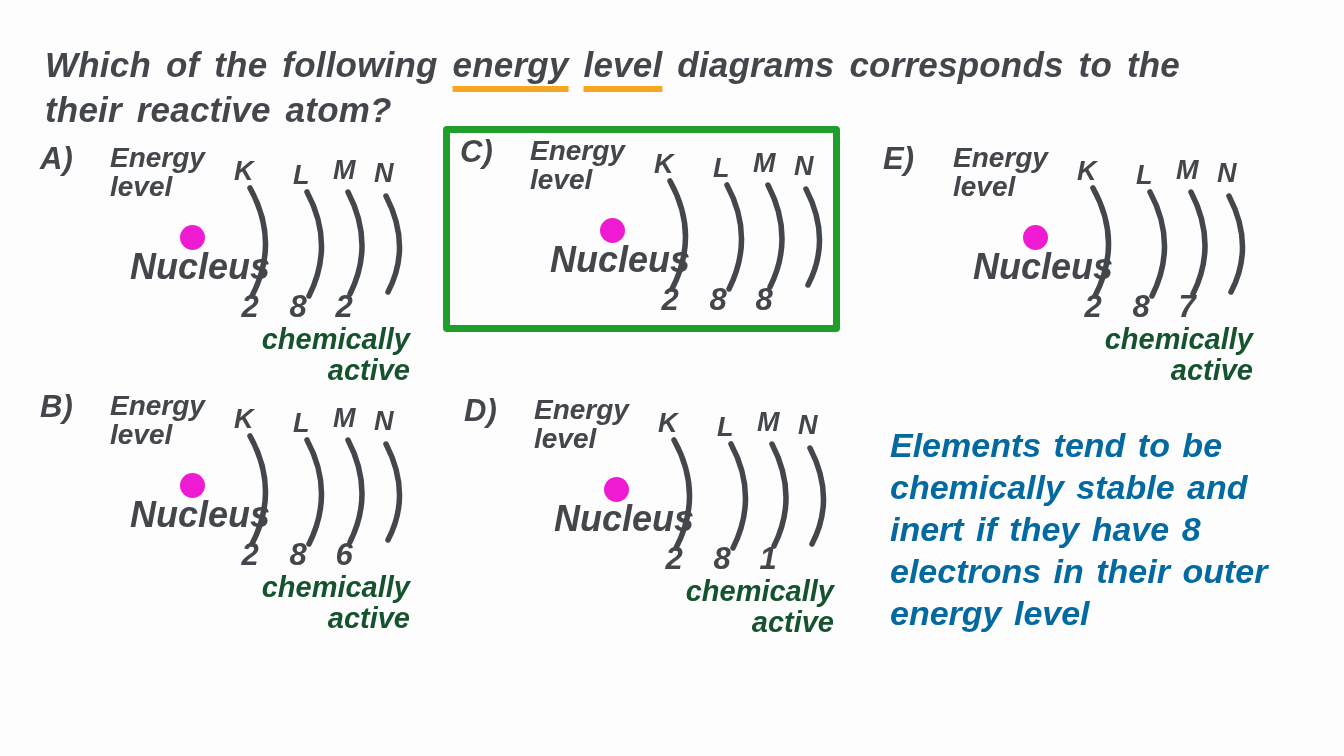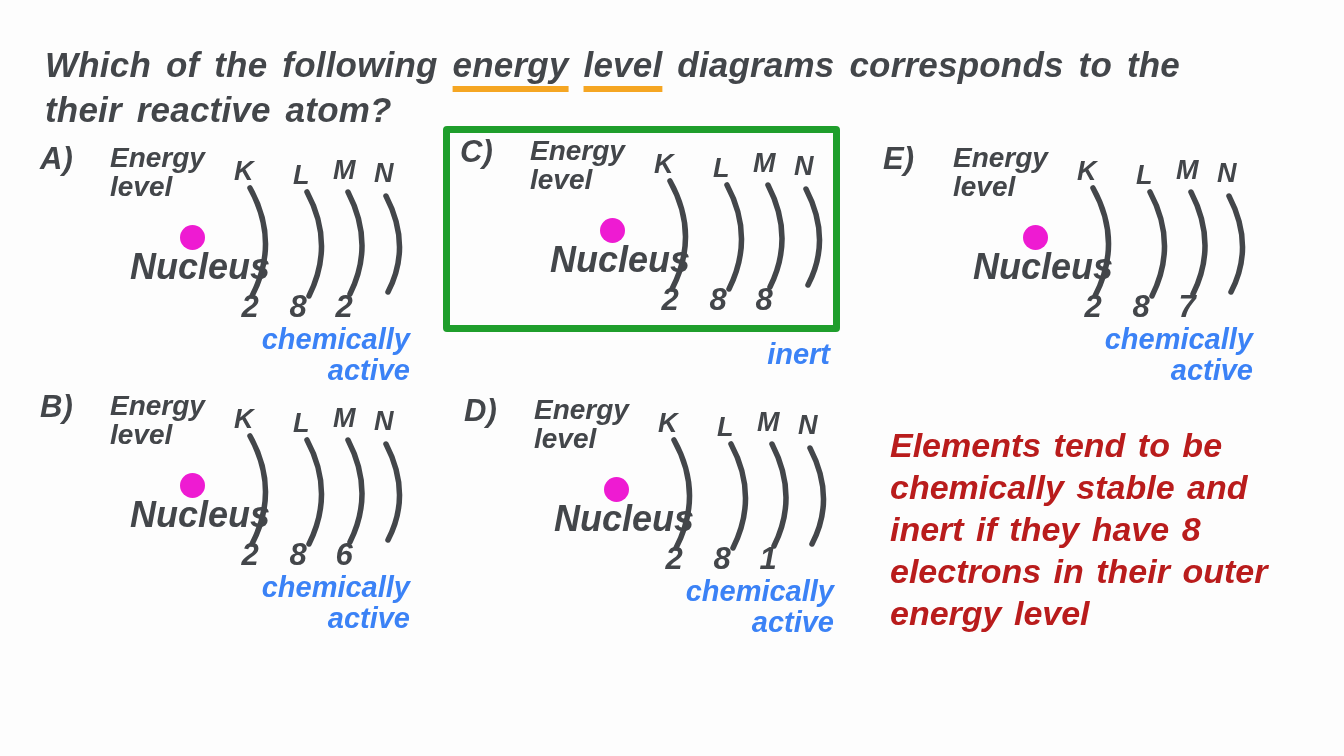--- a/index.html
+++ b/index.html
@@ -34,33 +34,33 @@
   .arcs path{fill:none;stroke:#43464a;stroke-width:5.5px;stroke-linecap:round;}
   .dot{position:absolute;left:145px;top:85px;width:25px;height:25px;border-radius:50%;background:#ee1bd2;}
   .nlabel{position:absolute;left:95px;top:106px;font-size:36px;}
   .num{position:absolute;top:149px;width:34px;text-align:center;font-size:31px;}
   .num1{left:198px;}
   .num2{left:246px;}
   .num3{left:292px;}
   .status{
     position:absolute;left:190px;top:184px;width:185px;
     text-align:right;font-size:29px;line-height:31px;
-    color:#3b82f6;white-space:pre-line;
+    color:#14532d;white-space:pre-line;
   }
   .diagram--c .status{top:206px;}
   
   .answer-box{
     position:absolute;left:443px;top:126px;width:397px;height:206px;
     box-sizing:border-box;border:7px solid #1f9e2c;border-radius:4px;
   }
   
   .note{
     position:absolute;left:890px;top:424px;width:450px;
     font-size:34px;line-height:42px;word-spacing:3px;
-    color:#b91c1c;white-space:pre-line;
+    color:#0369a1;white-space:pre-line;
   }
 </style>
 </head>
 <body>
 
 <div class="canvas">
 
   <div class="question">
     <div class="qline"><span>Which of the following </span><span class="u">energy</span> <span class="u">level</span><span> diagrams corresponds to the</span></div>
     <div class="qline">their reactive atom?</div>
@@ -103,21 +103,20 @@
       <path d="M10,4 Q40,58 12,112"></path>
         <path d="M67,8 Q95,60 69,112"></path>
         <path d="M108,8 Q135,60 110,110"></path>
         <path d="M146,12 Q172,62 148,108"></path>
     </svg>
     <div class="dot"></div>
     <div class="nlabel">Nucleus</div>
     <div class="num num1">2</div>
     <div class="num num2">8</div>
     <div class="num num3">8</div>
-    <div class="status">inert</div>
   </div>
 
   <div class="diagram" style="left:878px;top:140px;">
     <div class="opt">E)</div>
     <div class="elabel">Energy
 level</div>
     <div class="shell shell-k">K</div>
     <div class="shell shell-l">L</div>
     <div class="shell shell-m">M</div>
     <div class="shell shell-n">N</div>

